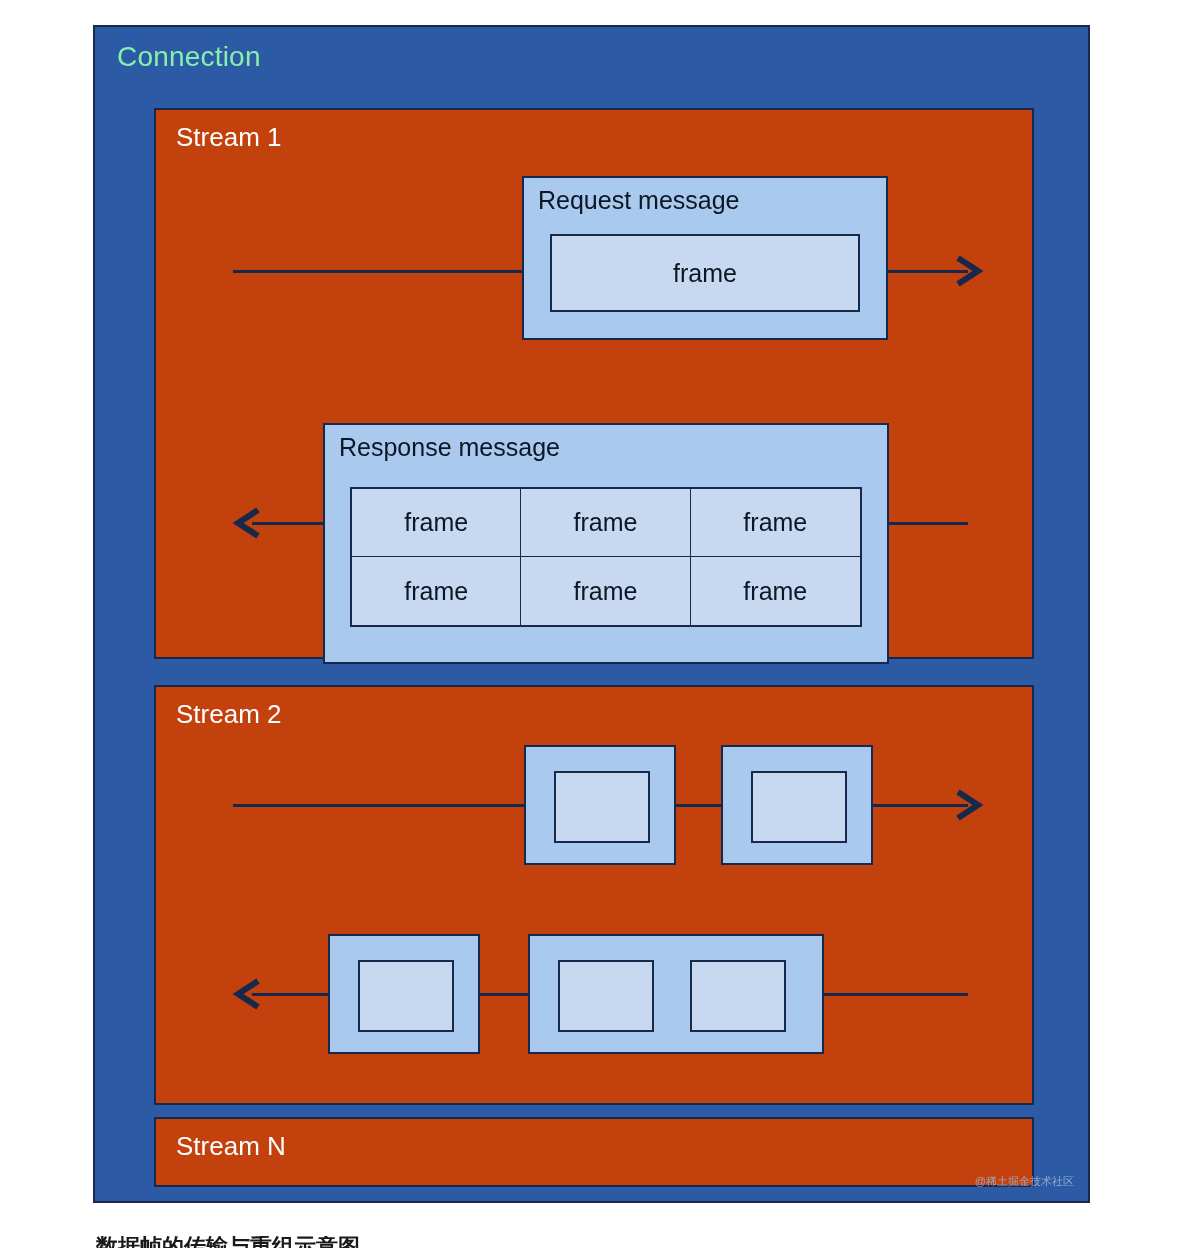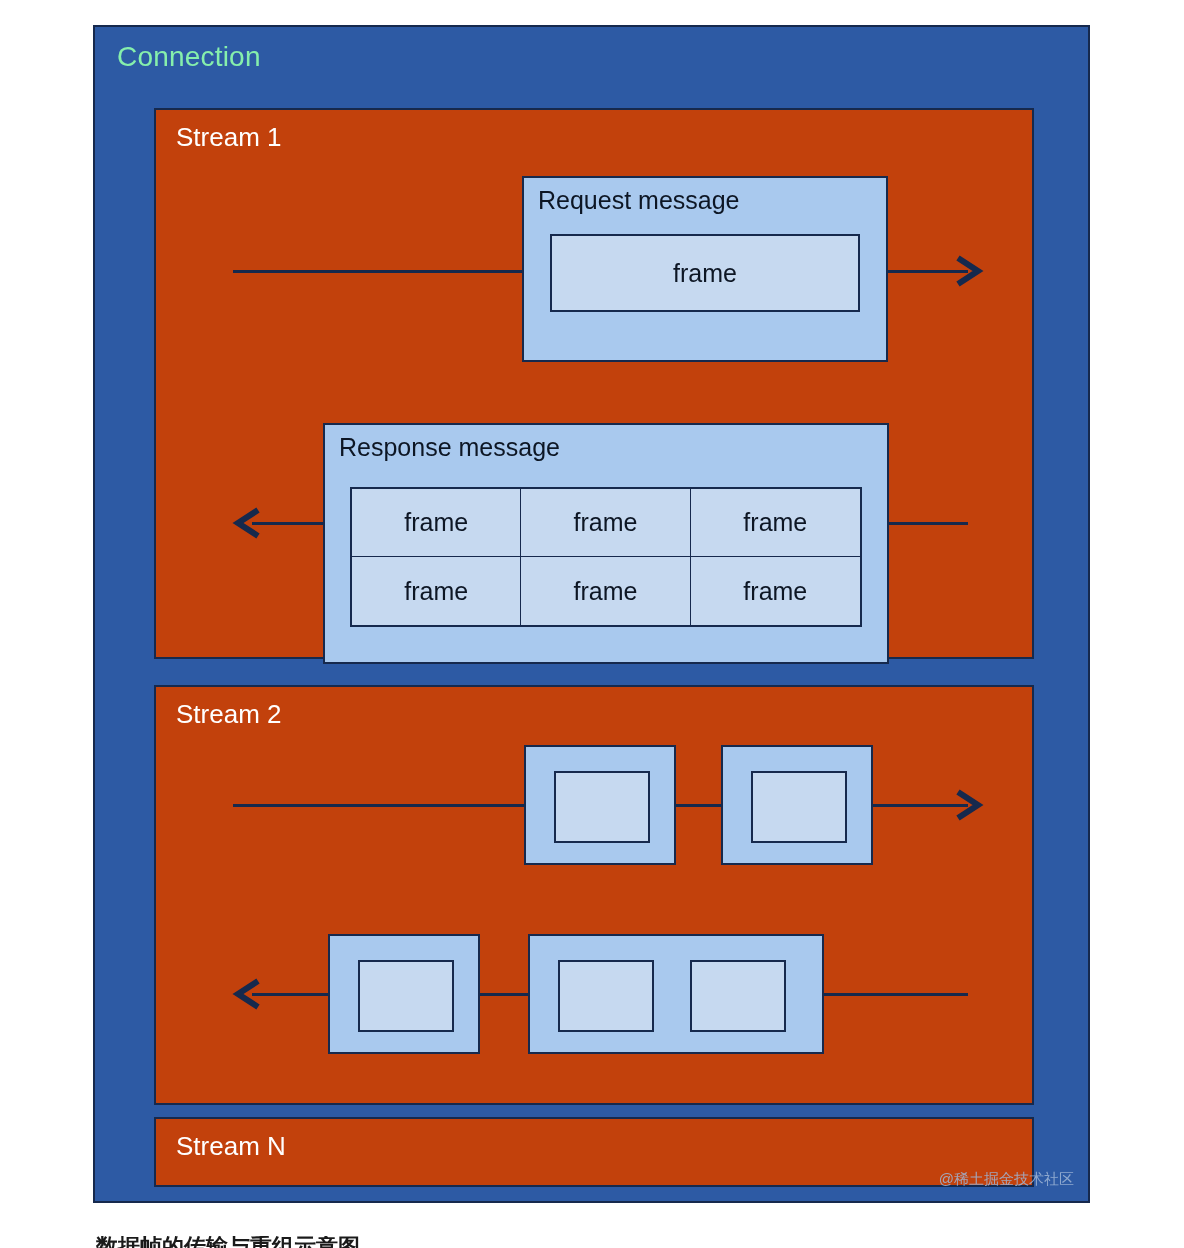--- a/index.html
+++ b/index.html
@@ -114,21 +114,21 @@
     height: 3px;
     background: #16294d;
   }
   .arrow-svg { position: absolute; overflow: visible; }
 
   
   .watermark {
     position: absolute;
     right: 14px;
     bottom: 12px;
-    font-size: 15px;
+    font-size: 11px;
     color: #9fb6d6;
     opacity: 0.85;
     white-space: nowrap;
   }
   
   .caption-clip {
     position: absolute;
     left: 96px;
     top: 1236px;
     width: 420px;
@@ -150,21 +150,21 @@
 <div id="page">
 
   <div class="connection">
     <div class="connection-title">Connection</div>
 
     <div class="stream" id="stream1">
       <div class="stream-title">Stream 1</div>
 
       <div class="hline" style="left:77px; top:160px; width:289px;"></div>
 
-      <div class="msgbox" style="left:366px; top:66px; width:366px; height:186px;">
+      <div class="msgbox" style="left:366px; top:66px; width:366px; height:164px;">
         <div class="msg-label">Request message</div>
         <div class="frame" style="left:26px; top:56px; width:310px; height:78px;">
           <span>frame</span>
         </div>
       </div>
 
       <div class="hline" style="left:732px; top:160px; width:80px;"></div>
       <svg class="arrow-svg" style="left:796px; top:144px;" width="36" height="34" viewBox="0 0 36 34">
         <polyline points="6,4 26,17 6,30" fill="none" stroke="#16294d" stroke-width="6" stroke-linecap="butt" stroke-linejoin="miter"></polyline>
       </svg>

